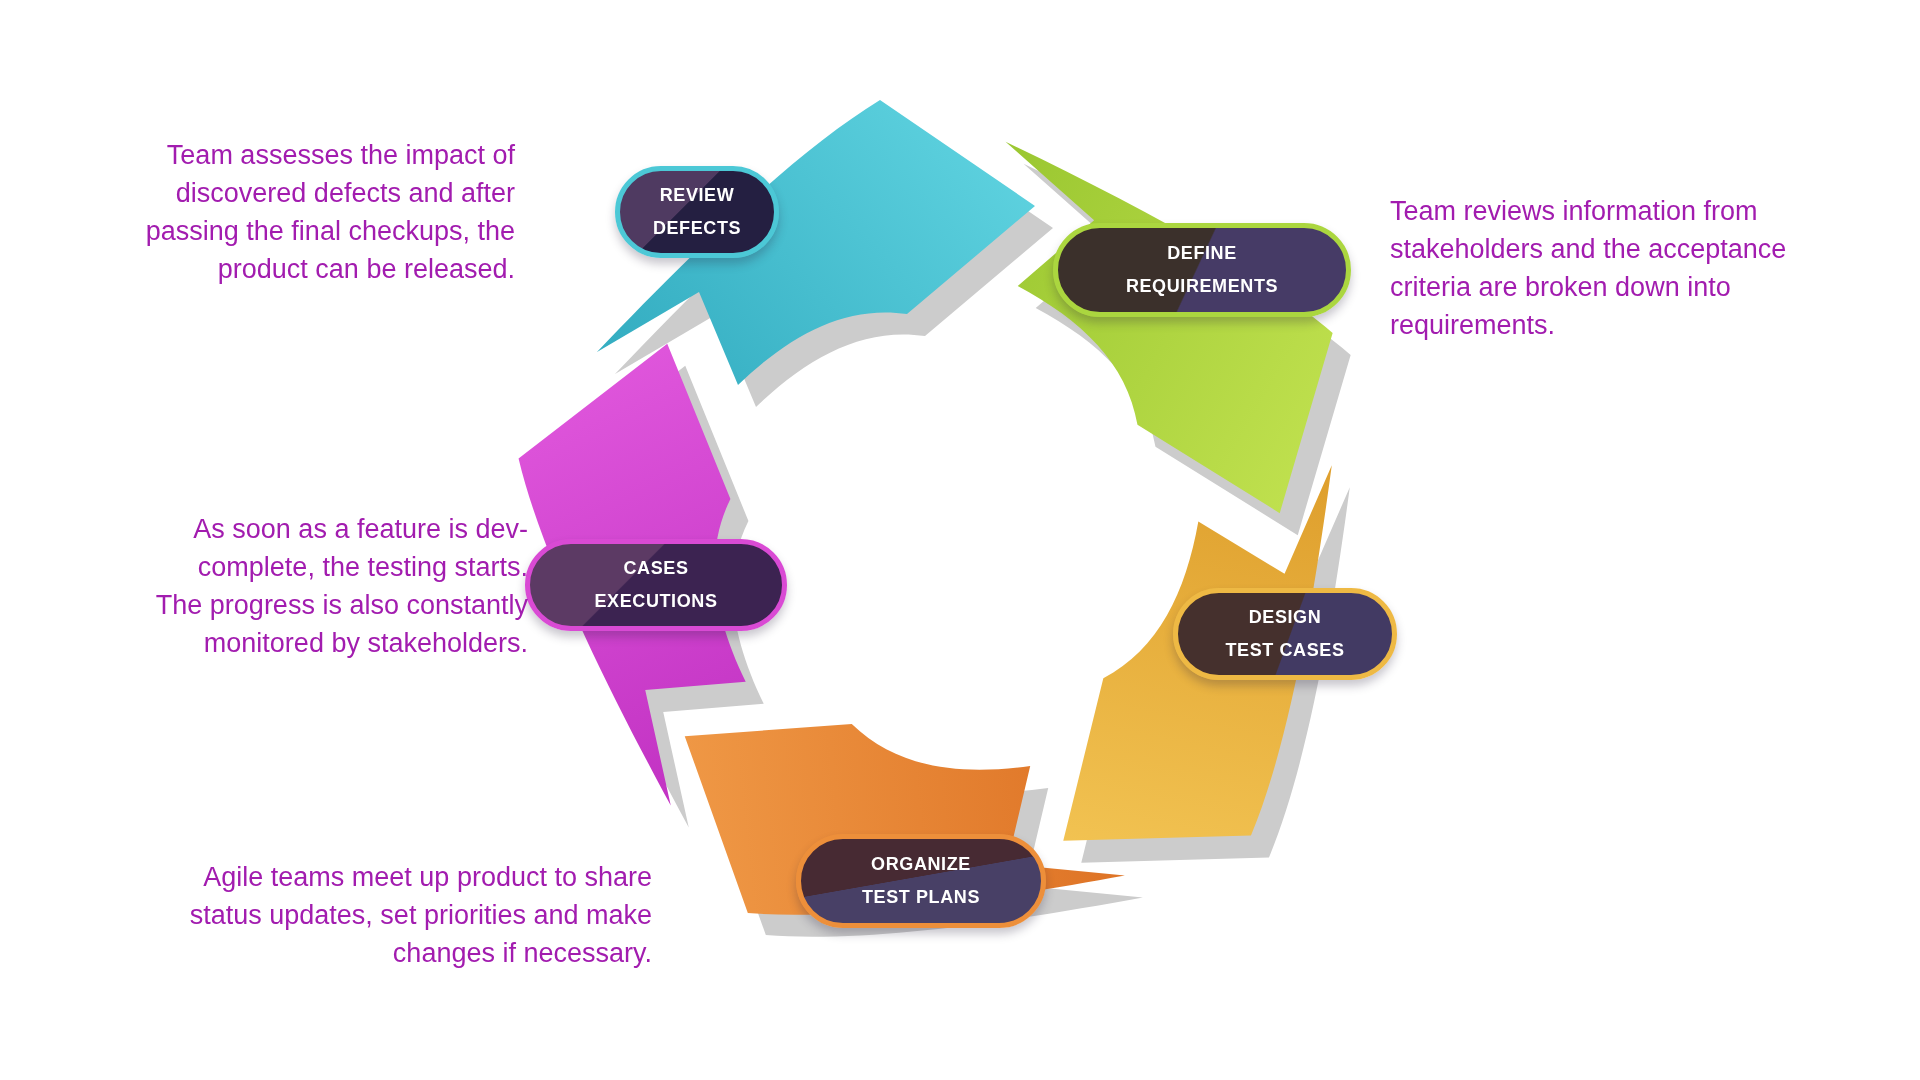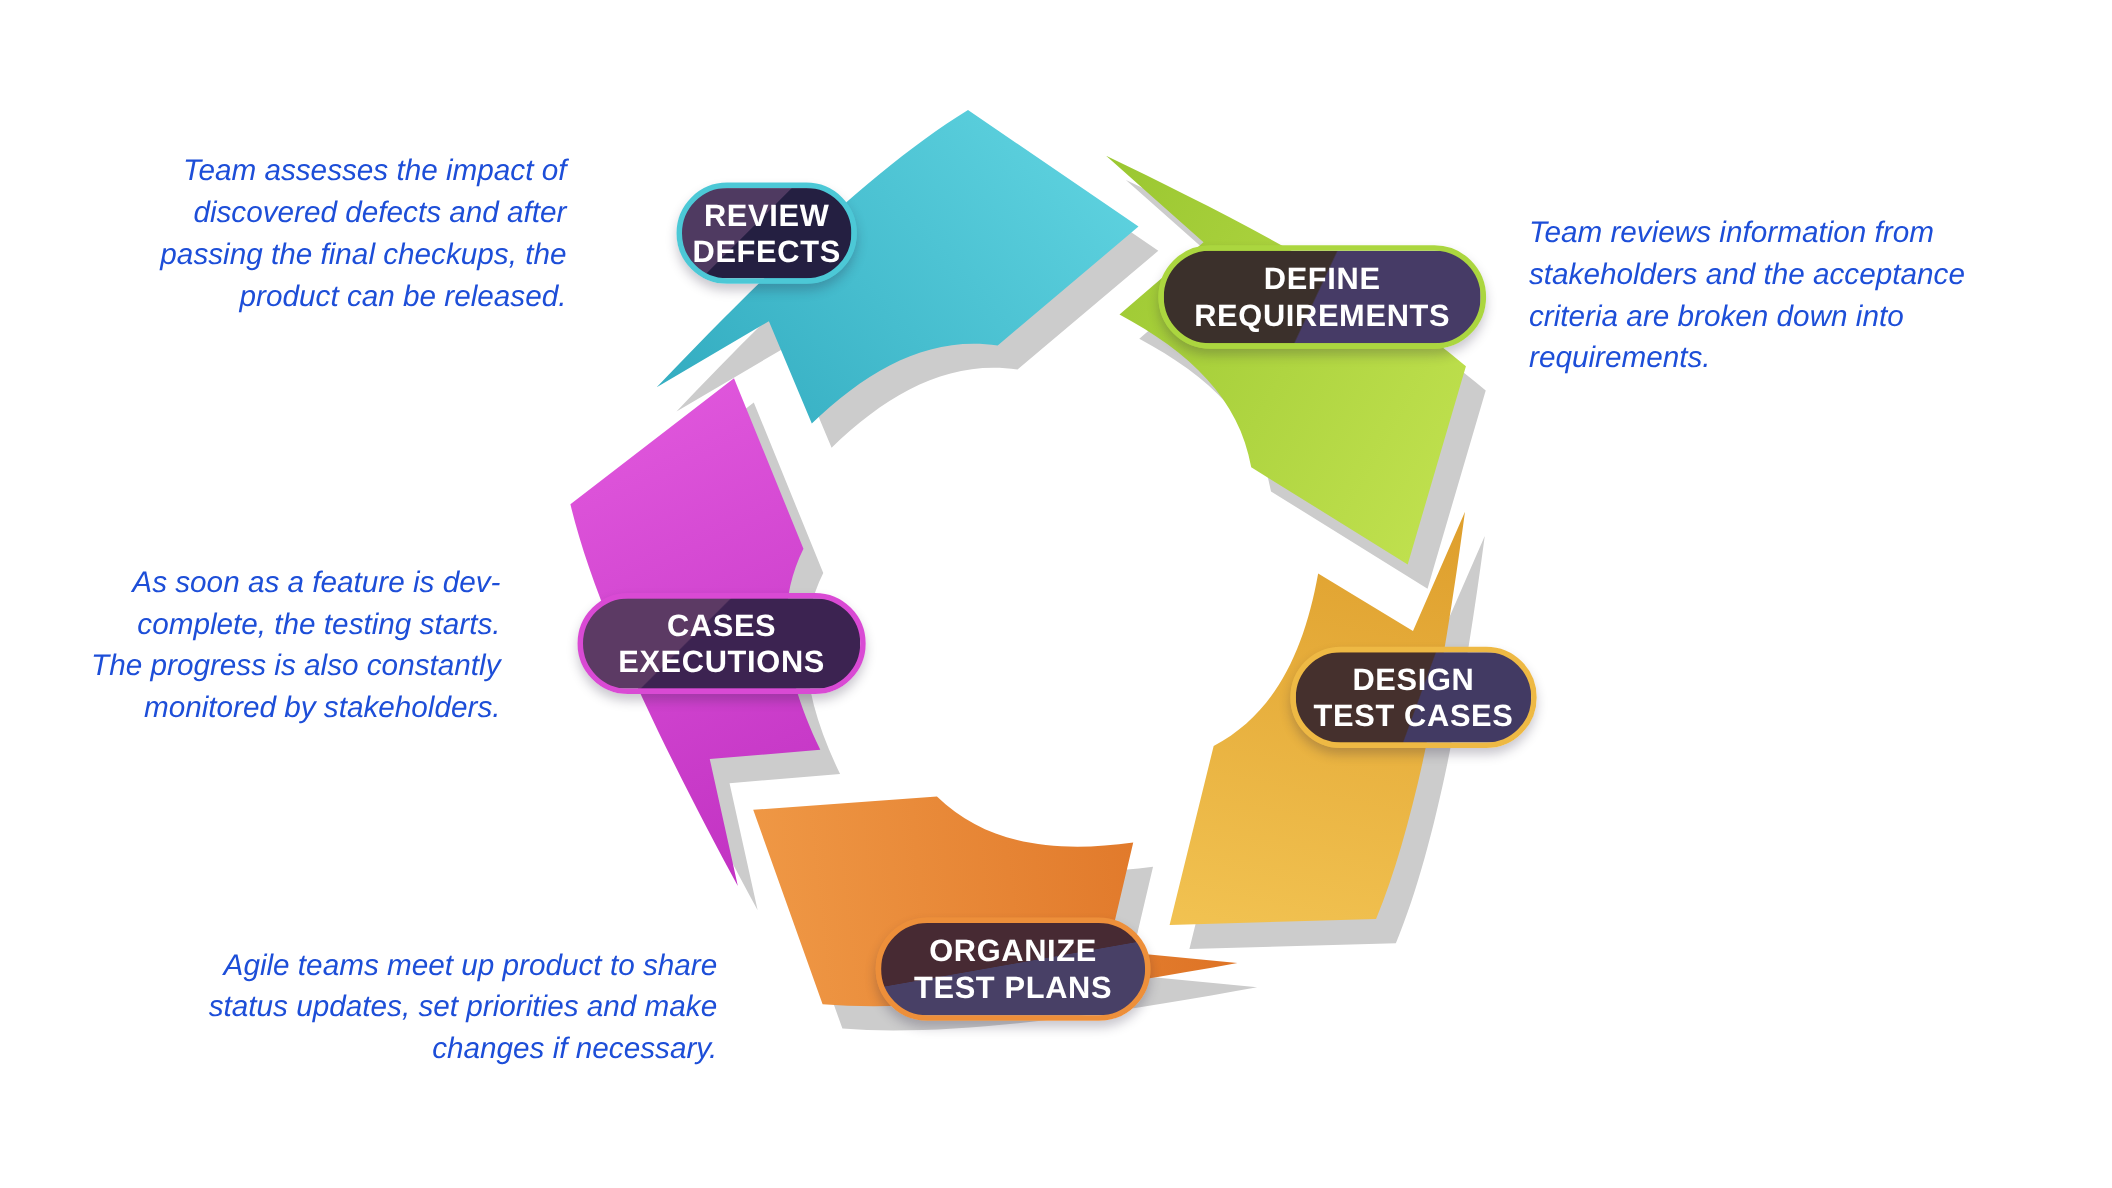--- a/index.html
+++ b/index.html
@@ -4,37 +4,36 @@
 <style>
   html,body{margin:0;padding:0;background:#ffffff;}
   #stage{
     position:relative;width:1920px;height:1080px;overflow:hidden;
     background:#ffffff;
     font-family:"Liberation Sans", sans-serif;
   }
   #cycle-svg{position:absolute;left:0;top:0;}
   .note{
     position:absolute;
-    color:#1d4ed8;
+    color:#a21caf;
     font-size:27px;
     line-height:38px;
     font-weight:500;
     white-space:pre;
-    font-style:italic;
   }
   .note.r{text-align:right;}
   .note.l{text-align:left;}
   .pill{
     position:absolute;
     transform:translate(-50%,-50%);
     border-radius:52px;
     display:flex;align-items:center;justify-content:center;
     color:#ffffff;
     font-weight:bold;
-    font-size:28px;
+    font-size:18px;
     line-height:33px;
     letter-spacing:0.6px;
     text-align:center;
     white-space:pre-line;
     box-sizing:border-box;
     box-shadow:0 6px 10px rgba(40,30,60,0.25);
   }
   .pill-review{
     left:697px;top:212px;width:164px;height:92px;
     border:5px solid #4cc8d6;
@@ -142,18 +141,18 @@
   <div class="note l" style="left:1390px;top:192px;">Team reviews information from
 stakeholders and the acceptance
 criteria are broken down into
 requirements.</div>
 
 
   <div class="note r" style="right:1268px;top:858px;">Agile teams meet up product to share
 status updates, set priorities and make
 changes if necessary.</div>
 
-  <div class="note r" style="right:1465px;top:510px;">As soon as a feature is dev-
+  <div class="note r" style="right:1392px;top:510px;">As soon as a feature is dev-
 complete, the testing starts.
 The progress is also constantly
 monitored by stakeholders.</div>
 
 </div>
 
 </body></html>

